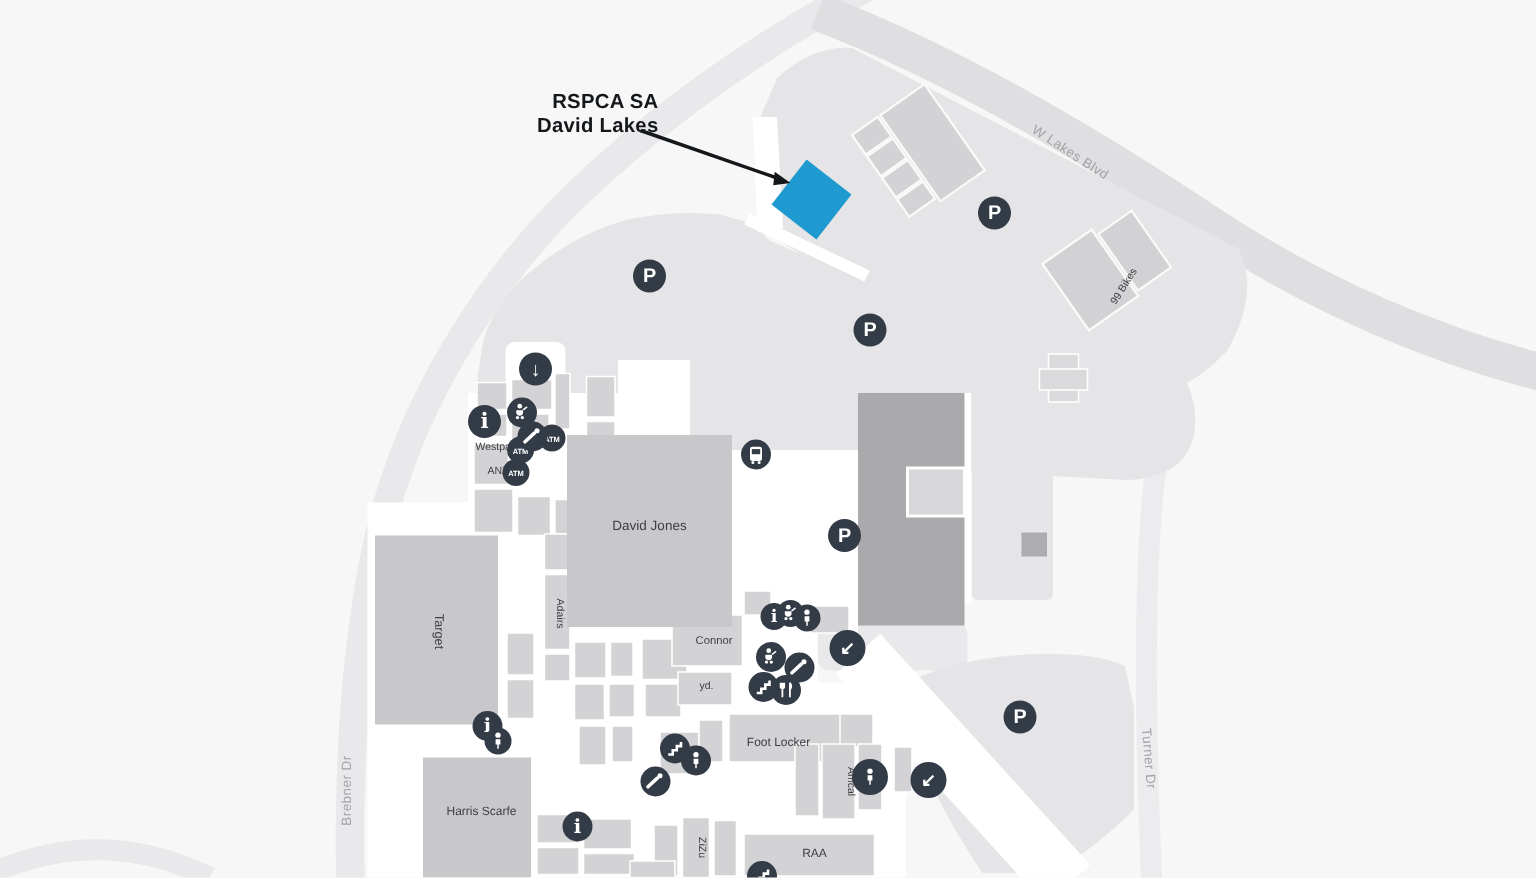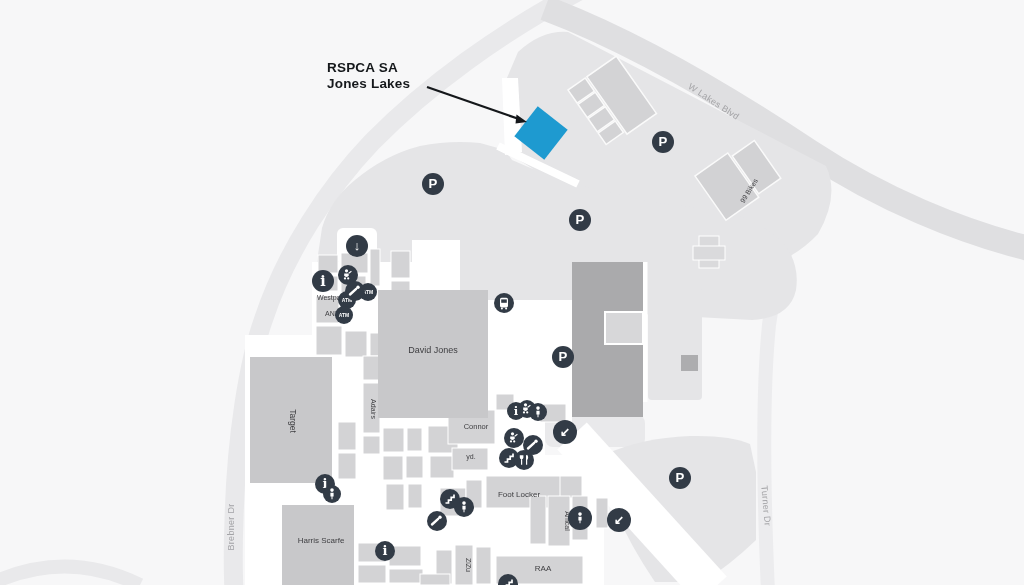--- a/index.html
+++ b/index.html
@@ -8,21 +8,21 @@
     background:#f7f7f8;
     font-family:"Liberation Sans", sans-serif;
     position:relative;
   }
   #map-wrap{position:absolute;inset:0;}
   svg{display:block}
   .lbl-street{fill:#a3a3a6;font-size:9px;letter-spacing:.3px;}
   .lbl-store{fill:#3e3e41;}
   #annotation{
     position:absolute;left:327px;top:60px;width:112px;
-    text-align:left;font-weight:bold;font-size:13.5px;line-height:16px;
+    text-align:right;font-weight:bold;font-size:13.5px;line-height:16px;
     color:#15181b;letter-spacing:.2px;
   }
 </style>
 </head>
 <body>
 
 <div id="map-wrap">
 <svg id="map" width="1024" height="585" viewBox="0 0 1024 585">
 
   <rect x="0" y="0" width="1024" height="585" fill="#f7f7f8"></rect>
@@ -357,15 +357,15 @@
           <circle r="10" fill="#323b46"></circle>
           <g>
             <path d="M-2.4,-4.8 V4.8 M-3.6,-4.8 v2.4 a1.2,1.2 0 0 0 2.4,0 v-2.4 M-1.2,-4.8 v2.4 M2.6,-4.8 V4.8 M2.6,-4.8 q1.9,2.3 0,4.6" stroke="#fff" stroke-width="1.2" fill="none"></path>
           </g>
         </g>
       </g>
 </svg>
 
 <div id="annotation">
   <div>RSPCA SA</div>
-  <div>Jones Lakes</div>
+  <div>David Lakes</div>
 </div>
 </div>
 
 </body></html>

